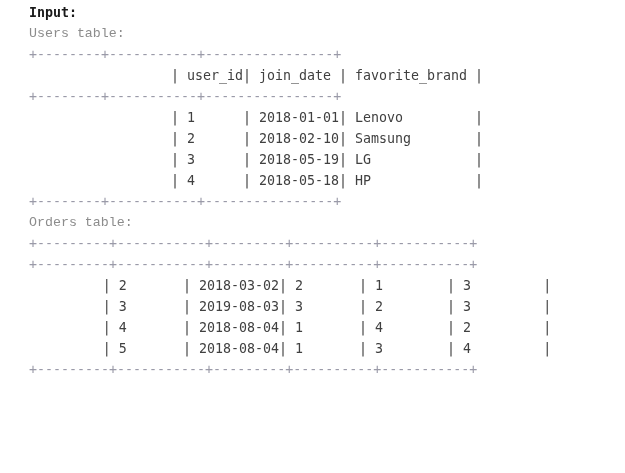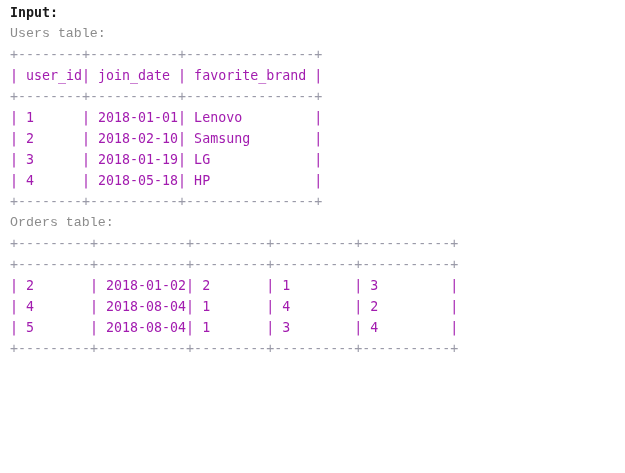--- a/index.html
+++ b/index.html
@@ -10,20 +10,21 @@
   }
   body {
     width: 625px;
     height: 473px;
     overflow: hidden;
     font-family: "DejaVu Sans Mono", "Liberation Mono", monospace;
   }
   .page {
     padding: 2px 0 0 10px;
     box-sizing: border-box;
+    margin-left: 19px;
   }
   .line {
     font-family: "DejaVu Sans Mono", "Liberation Mono", monospace;
     font-size: 13.3px;
     line-height: 21px;
     height: 21px;
     color: #8c8c8c;
     white-space: pre;
     letter-spacing: 0px;
     -webkit-font-smoothing: antialiased;
@@ -33,52 +34,54 @@
     font-weight: bold;
   }
   .line.label {
     color: #8c8c8c;
     font-family: Liberation Mono, monospace;
   }
   .line.rule {
     color: #9a9aa8;
   }
   .line.row {
-    color: #a21caf;
+    color: #404040;
+    text-align: center;
   }
   .block {
     display: block;
   }
 </style>
 </head>
 <body>
 
 <div class="page">
 
   <div class="line heading">Input:</div>
 
   <div class="block">
     <div class="line label">Users table:</div>
     <div class="block">
         <div class="line rule">+--------+-----------+----------------+</div>
         <div class="line row">| user_id| join_date | favorite_brand |</div>
         <div class="line rule">+--------+-----------+----------------+</div>
         <div class="line row">| 1      | 2018-01-01| Lenovo         |</div>
         <div class="line row">| 2      | 2018-02-10| Samsung        |</div>
-        <div class="line row">| 3      | 2018-01-19| LG             |</div>
+        <div class="line row">| 3      | 2018-05-19| LG             |</div>
         <div class="line row">| 4      | 2018-05-18| HP             |</div>
         <div class="line rule">+--------+-----------+----------------+</div>
       </div>
   </div>
 
   <div class="block">
     <div class="line label">Orders table:</div>
     <div class="block">
         <div class="line rule">+---------+-----------+---------+----------+-----------+</div>
         <div class="line rule">+---------+-----------+---------+----------+-----------+</div>
-        <div class="line row">| 2       | 2018-01-02| 2       | 1        | 3         |</div>
+        <div class="line row">| 2       | 2018-03-02| 2       | 1        | 3         |</div>
+        <div class="line row">| 3       | 2019-08-03| 3       | 2        | 3         |</div>
         <div class="line row">| 4       | 2018-08-04| 1       | 4        | 2         |</div>
         <div class="line row">| 5       | 2018-08-04| 1       | 3        | 4         |</div>
         <div class="line rule">+---------+-----------+---------+----------+-----------+</div>
       </div>
   </div>
 
 </div>
 
 </body></html>

